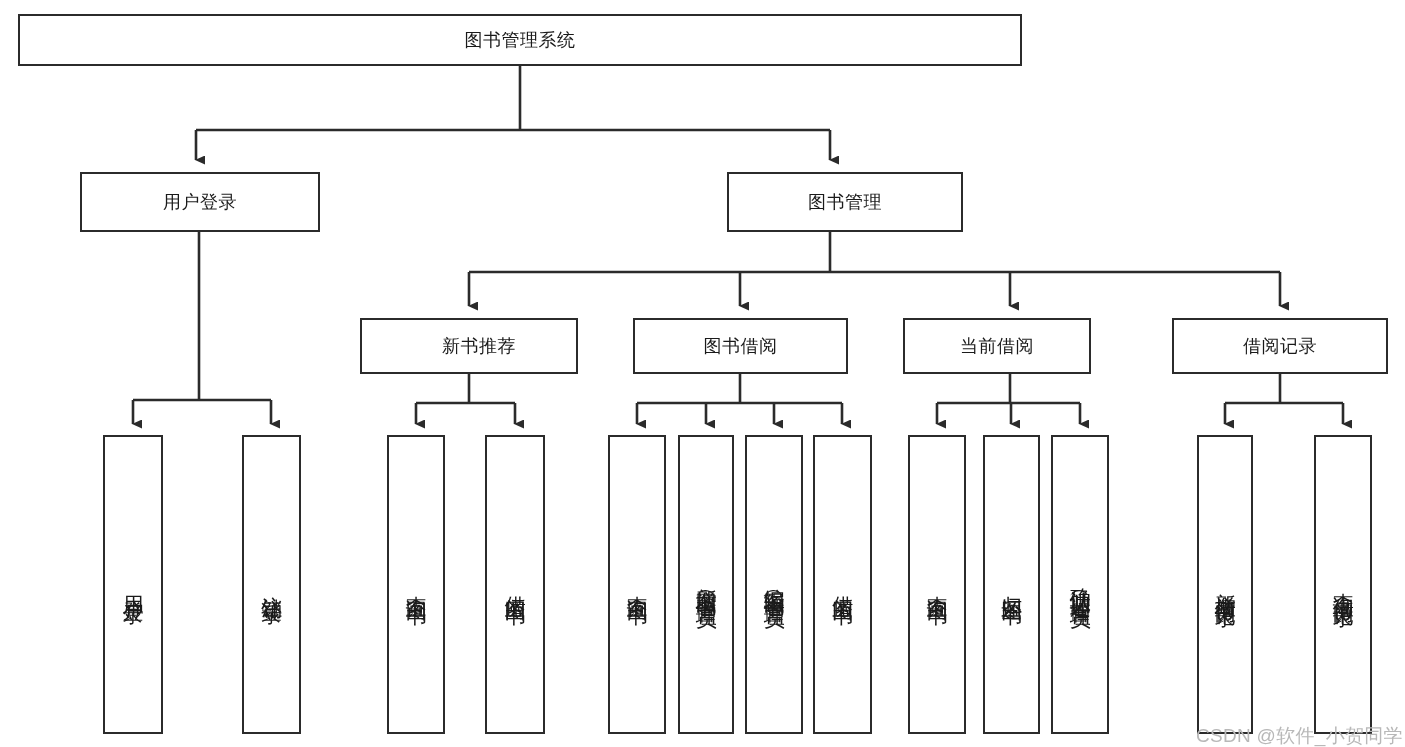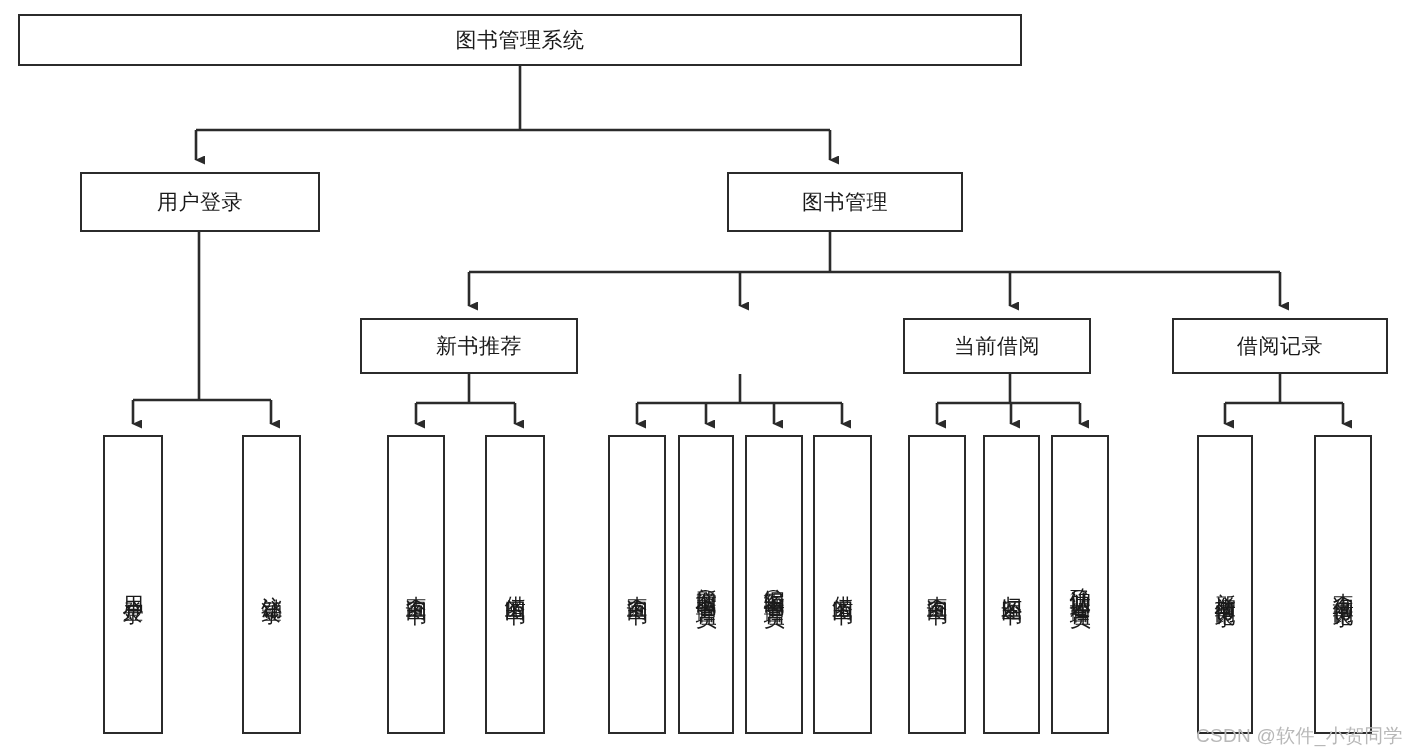--- a/index.html
+++ b/index.html
@@ -32,21 +32,21 @@
     box-sizing: border-box;
     background: #ffffff;
     border: 2px solid #2b2b2b;
     display: flex;
     align-items: center;
     justify-content: center;
     z-index: 2;
   }
   .node-label {
     color: #1a1a1a;
-    font-size: 21px;
+    font-size: 18px;
     line-height: 1.15;
     white-space: nowrap;
     letter-spacing: 0.5px;
   }
   
   .node.vertical .node-label {
     writing-mode: vertical-rl;
     text-orientation: upright;
     font-size: 21px;
     line-height: 1.35;
@@ -126,20 +126,23 @@
   <div class="node" style="left:80px; top:172px; width:240px; height:60px;">
     <span class="node-label">用户登录</span>
   </div>
   <div class="node" style="left:712px; top:172px; width:236px; height:60px;margin-left:15px;">
     <span class="node-label">图书管理</span>
   </div>
 
   <div class="node" style="left:360px; top:318px; width:218px; height:56px;padding-left:20px;">
     <span class="node-label">新书推荐</span>
   </div>
+  <div class="node" style="left:633px; top:318px; width:215px; height:56px;">
+    <span class="node-label">图书借阅</span>
+  </div>
   <div class="node" style="left:903px; top:318px; width:188px; height:56px;">
     <span class="node-label">当前借阅</span>
   </div>
   <div class="node" style="left:1172px; top:318px; width:216px; height:56px;">
     <span class="node-label">借阅记录</span>
   </div>
 
   <div class="node vertical" style="left:103px; top:435px; width:60px; height:299px;">
     <span class="node-label">用户登录</span>
   </div>

